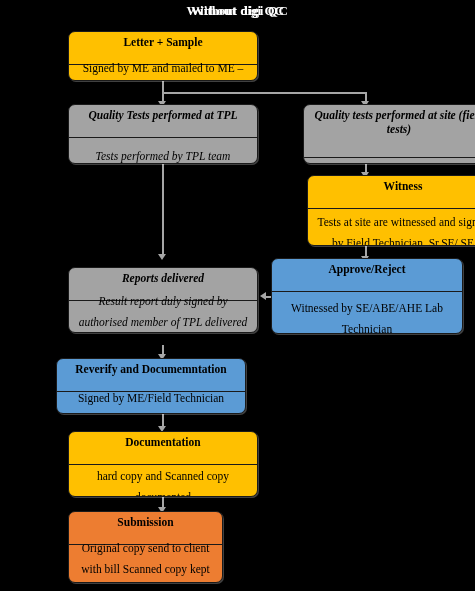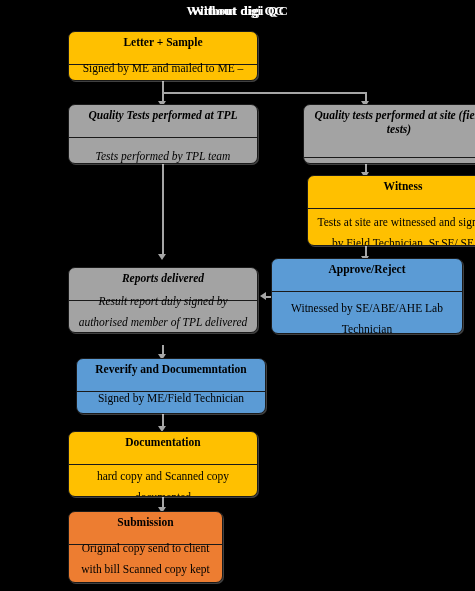--- a/index.html
+++ b/index.html
@@ -158,21 +158,21 @@
   <div class="node blue" style="left:271px; top:258px; width:192px; height:76px;">
     <div class="head">Approve/Reject</div>
     <div class="body">Witnessed by SE/ABE/AHE Lab Technician</div>
   </div>
 
   <div class="node green" style="left:68px; top:261px; width:190px; height:66px;margin-top:6px;">
     <div class="head">Reports delivered</div>
     <div class="body">Result report duly signed by authorised member of TPL delivered to witnessed</div>
   </div>
 
-  <div class="node blue" style="left:76px; top:358px; width:190px; height:56px;">
+  <div class="node blue" style="left:56px; top:358px; width:190px; height:56px;">
     <div class="head">Reverify and Documemntation</div>
     <div class="body">Signed by ME/Field Technician Scanned copy Documented</div>
   </div>
 
   <div class="node amber" style="left:68px; top:431px; width:190px; height:66px;">
     <div class="head">Documentation</div>
     <div class="body">hard copy and Scanned copy documented</div>
   </div>
 
   <div class="node orange" style="left:68px; top:511px; width:155px; height:72px;">

